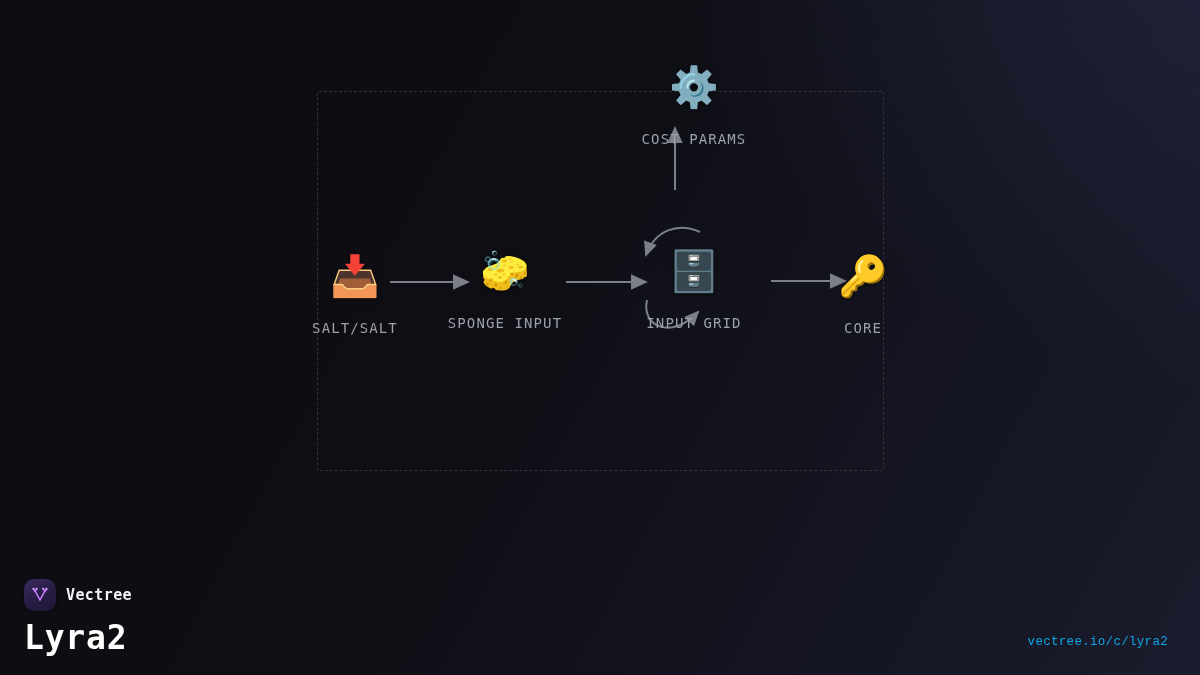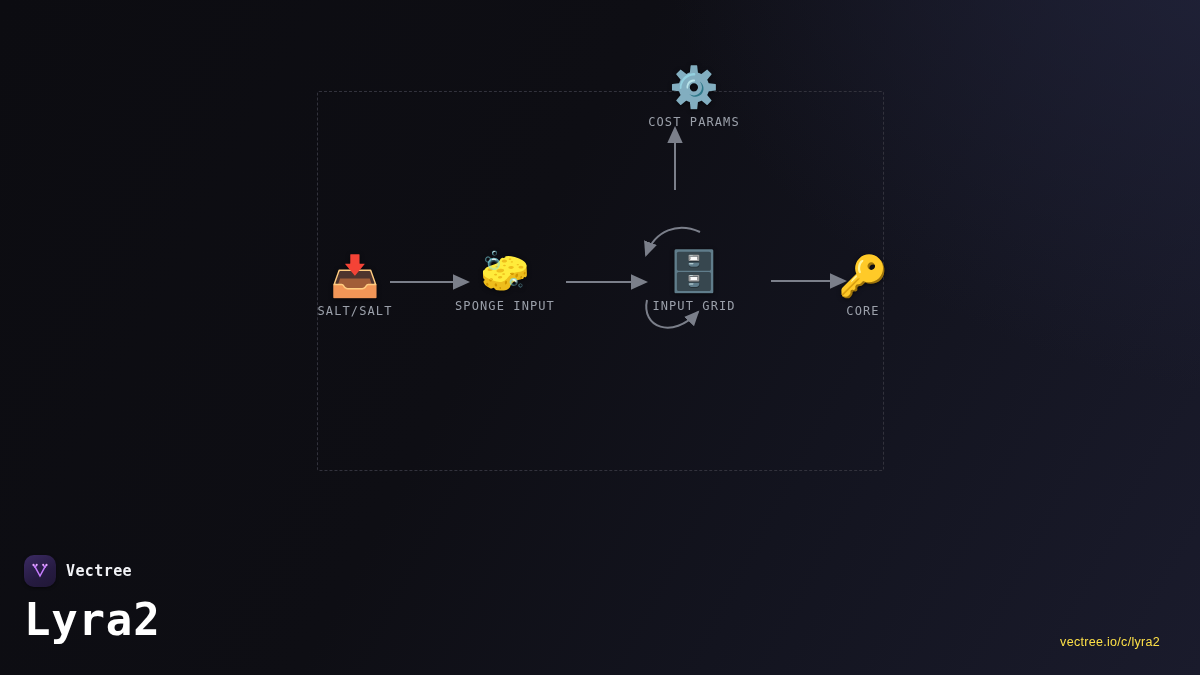--- a/index.html
+++ b/index.html
@@ -39,57 +39,57 @@
     text-align:center;
   }
   .node .glyph {
     font-size:40px; line-height:48px;
     height:48px;
     display:block;
     filter:drop-shadow(0 1px 2px rgba(0,0,0,0.55));
     user-select:none;
   }
   .node .node-label {
-    margin-top:4px;
-    font-size:12px;
+    margin-top:20px;
+    font-size:14px;
     letter-spacing:1.1px;
     color:#9ba0aa;
     white-space:nowrap;
     font-family:"DejaVu Sans Mono", monospace;
   }
 
   
   #wires { position:absolute; inset:0; pointer-events:none; }
 
   
   .brand {
-    position:absolute; left:24px; bottom:30px;
+    position:absolute; left:24px; bottom:18px;
   }
   .brand-row { display:flex; align-items:center; gap:10px; }
   .brand-mark {
     width:32px; height:32px; border-radius:10px;
     background:linear-gradient(150deg,#3b2a63 0%,#261b41 60%,#201736 100%);
     display:flex; align-items:center; justify-content:center;
     box-shadow:0 1px 3px rgba(0,0,0,0.5);
   }
   .brand-name {
     font-family:"DejaVu Sans Mono", monospace;
     font-size:15px; font-weight:bold; color:#f2f3f7;
     letter-spacing:0.4px;
   }
   .brand-title {
     margin-top:7px;
     font-family:"DejaVu Sans Mono", monospace;
-    font-size:44px; font-weight:bold; color:#ffffff;
+    font-size:33px; font-weight:bold; color:#ffffff;
     letter-spacing:0.8px;
   }
   .site-url {
-    position:absolute; right:40px; bottom:26px;
-    font-family:Liberation Sans, sans-serif;
-    font-size:12.5px; color:#fde047; letter-spacing:0.3px;
+    position:absolute; right:32px; bottom:26px;
+    font-family:Liberation Mono, monospace;
+    font-size:12.5px; color:#0ea5e9; letter-spacing:0.3px;
   }
 </style>
 </head>
 <body>
 
 <div id="bg-gradient"></div>
 
 <div id="stage">
 
   <div class="dashed-box"></div>

